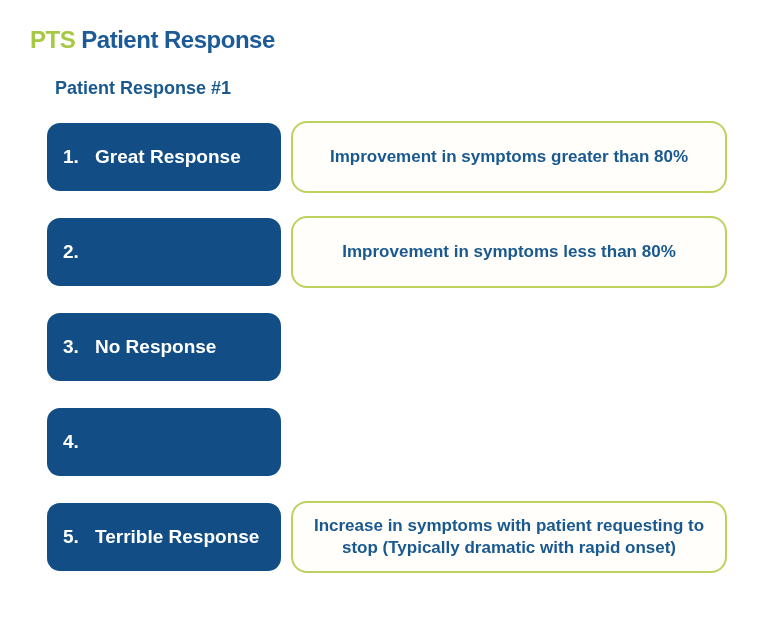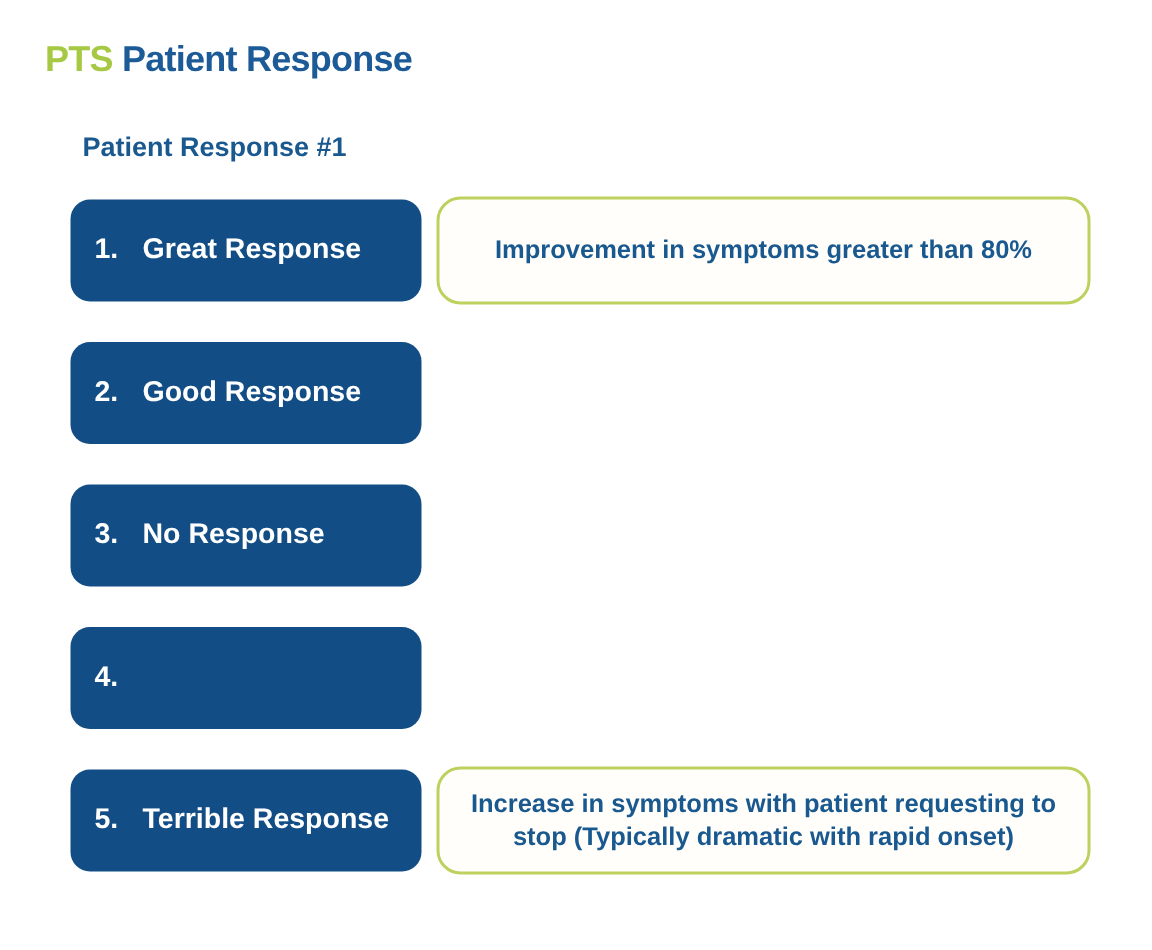--- a/index.html
+++ b/index.html
@@ -20,21 +20,21 @@
   .page-title{
     margin:26px 0 0 30px;
     font-size:24px;
     font-weight:bold;
     letter-spacing:-0.5px;
     white-space:nowrap;
   }
   .page-title .hl{color:var(--accent_green);}
   .page-title .rest{color:var(--title_blue);}
   .subtitle{
-    margin:34px 0 0 55px;
+    margin:24px 0 0 55px;
     font-size:18px;
     font-weight:bold;
     color:var(--text_blue);
   }
   .rows{
     margin:22px 0 0 47px;
   }
   .row{
     display:flex;
     align-items:center;
@@ -100,21 +100,23 @@
       <span class="label-text">Great Response</span>
     </div>
     <div class="desc-box">
       <span class="desc-text">Improvement in symptoms greater than 80%</span>
     </div>
   </div>
 
   <div class="row">
     <div class="label-box">
       <span class="label-num">2.</span>
-      <span class="label-text">Good Response</span>
+    </div>
+    <div class="desc-box">
+      <span class="desc-text">Improvement in symptoms less than 80%</span>
     </div>
   </div>
 
   <div class="row">
     <div class="label-box">
       <span class="label-num">3.</span>
       <span class="label-text">No Response</span>
     </div>
   </div>
 

